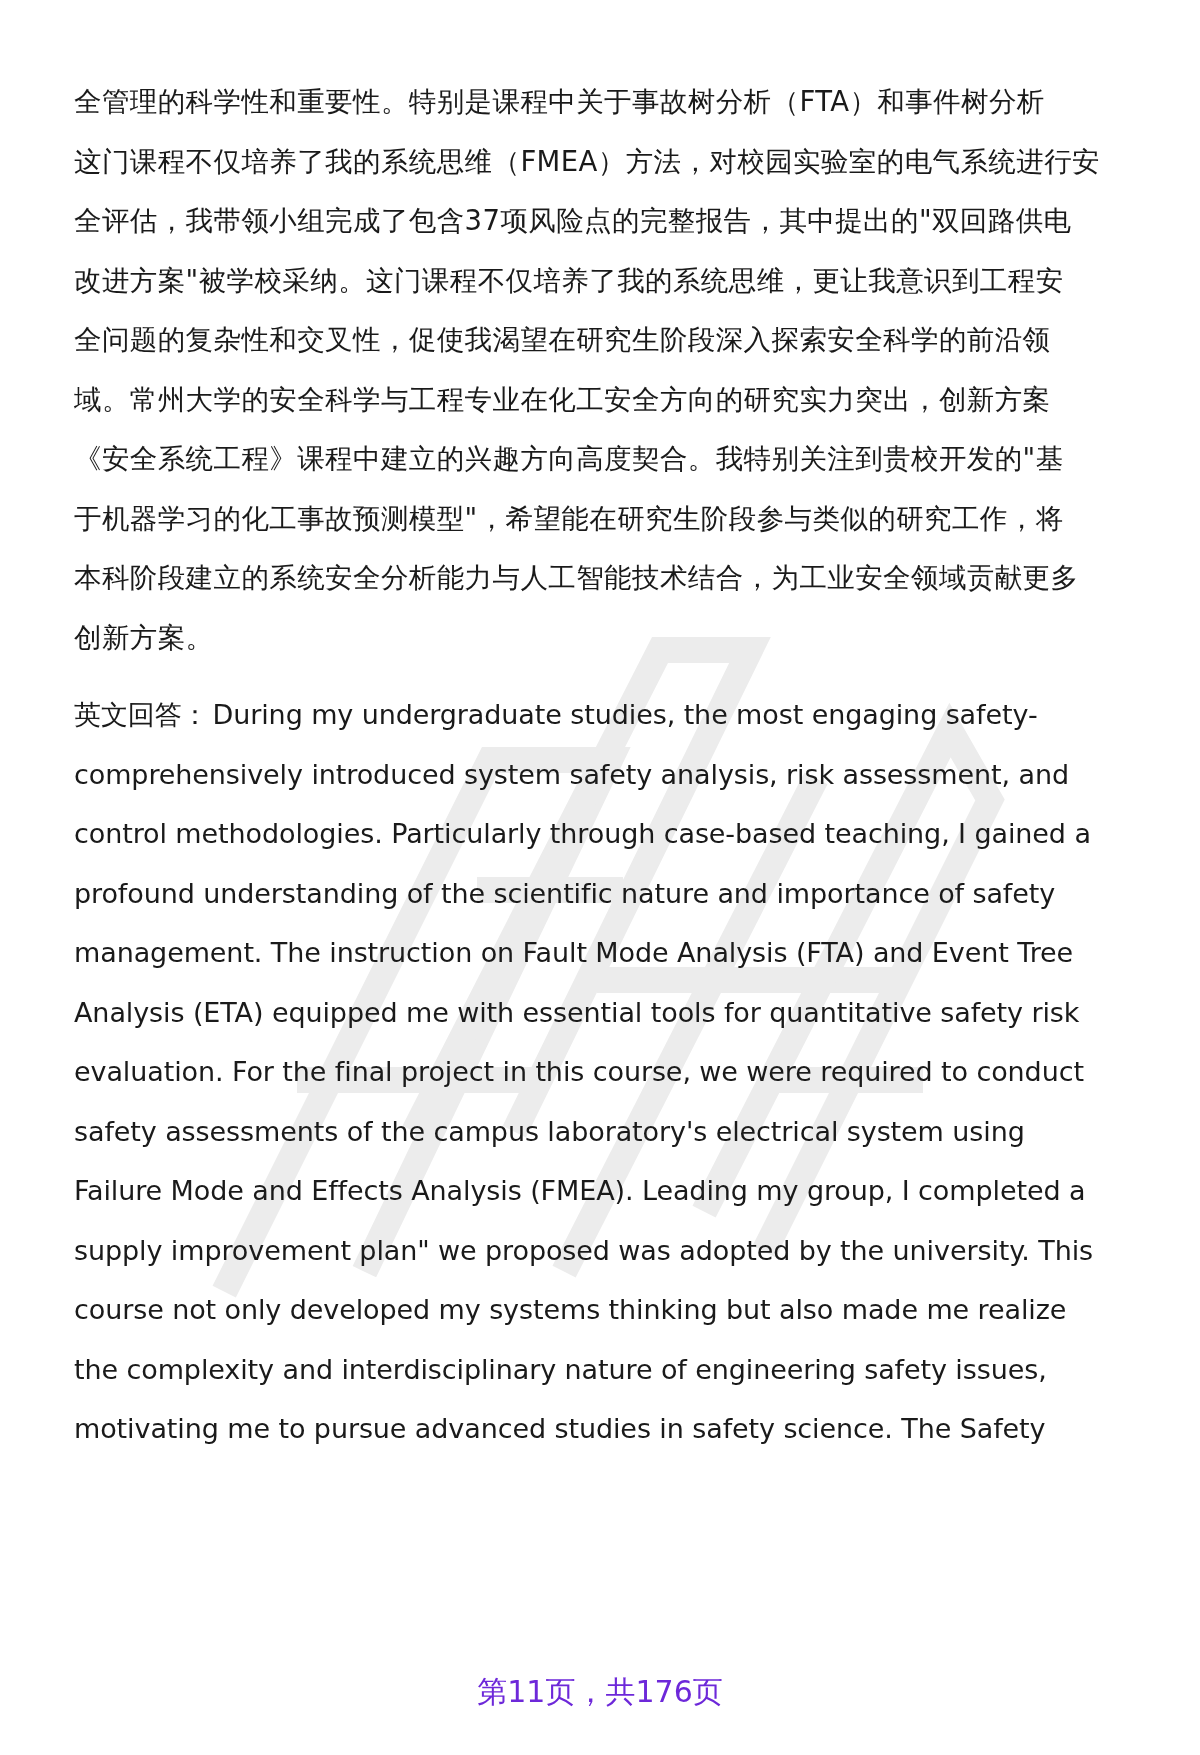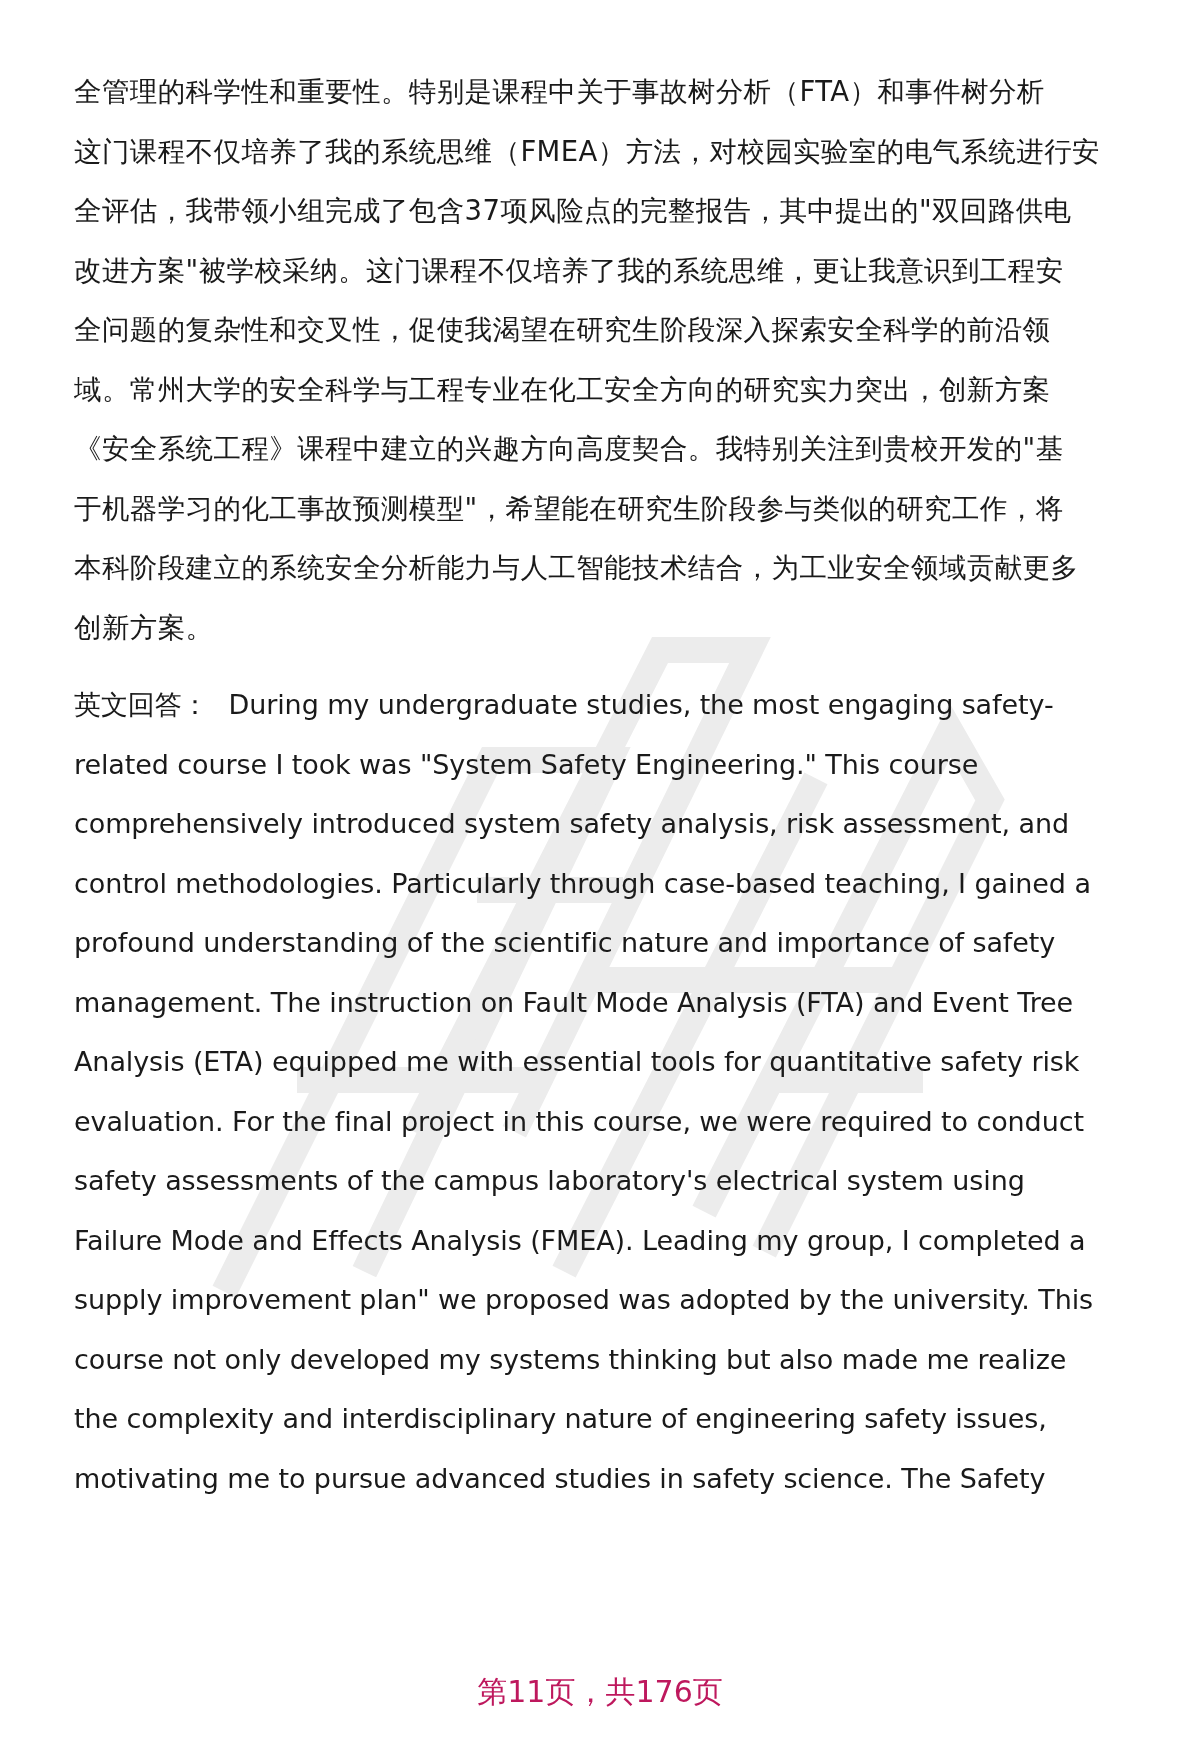--- a/index.html
+++ b/index.html
@@ -26,21 +26,21 @@
       left: 190px;
       top: 560px;
       width: 820px;
       height: 760px;
       pointer-events: none;
       z-index: 0;
     }
     .content {
       position: absolute;
       left: 74px;
-      top: 62px;
+      top: 72px;
       width: 1080px;
       z-index: 1;
     }
     .para {
       margin: 0;
       font-size: 27px;
       line-height: 59.5px;
       letter-spacing: 0;
       word-break: break-all;
     }
@@ -53,30 +53,30 @@
       word-break: normal;
       font-size: 27px;
       letter-spacing: -0.1px;
     }
     .line {
       display: block;
       white-space: nowrap;
       height: 59.5px;
     }
     .label {
-      margin-right: 20px;
+      margin-right: 4px;
     }
     .footer {
       position: absolute;
       left: 0;
       width: 1200px;
       top: 1672px;
       text-align: center;
       font-size: 30px;
-      color: #be185d;
+      color: #6d28d9;
       z-index: 1;
     }
   </style>
 </head>
 <body>
 
 <div class="page">
 
   <svg class="watermark" viewBox="0 0 820 760" xmlns="http://www.w3.org/2000/svg">
     <g fill="none" stroke="#ececec" stroke-width="26" stroke-linecap="square" stroke-linejoin="miter">
@@ -100,21 +100,20 @@
       <span class="line">全问题的复杂性和交叉性，促使我渴望在研究生阶段深入探索安全科学的前沿领</span>
       <span class="line">域。常州大学的安全科学与工程专业在化工安全方向的研究实力突出，创新方案</span>
       <span class="line">《安全系统工程》课程中建立的兴趣方向高度契合。我特别关注到贵校开发的"基</span>
       <span class="line">于机器学习的化工事故预测模型"，希望能在研究生阶段参与类似的研究工作，将</span>
       <span class="line">本科阶段建立的系统安全分析能力与人工智能技术结合，为工业安全领域贡献更多</span>
       <span class="line">创新方案。</span>
     </p>
 
     <p class="para en">
       <span class="line"><span class="label">英文回答：</span><span>During my undergraduate studies, the most engaging safety-</span></span>
-      <span class="line">related course I took was "System Safety Engineering." This course</span>
       <span class="line">comprehensively introduced system safety analysis, risk assessment, and</span>
       <span class="line">control methodologies. Particularly through case-based teaching, I gained a</span>
       <span class="line">profound understanding of the scientific nature and importance of safety</span>
       <span class="line">management. The instruction on Fault Mode Analysis (FTA) and Event Tree</span>
       <span class="line">Analysis (ETA) equipped me with essential tools for quantitative safety risk</span>
       <span class="line">evaluation. For the final project in this course, we were required to conduct</span>
       <span class="line">safety assessments of the campus laboratory's electrical system using</span>
       <span class="line">Failure Mode and Effects Analysis (FMEA). Leading my group, I completed a</span>
       <span class="line">supply improvement plan" we proposed was adopted by the university. This</span>
       <span class="line">course not only developed my systems thinking but also made me realize</span>

